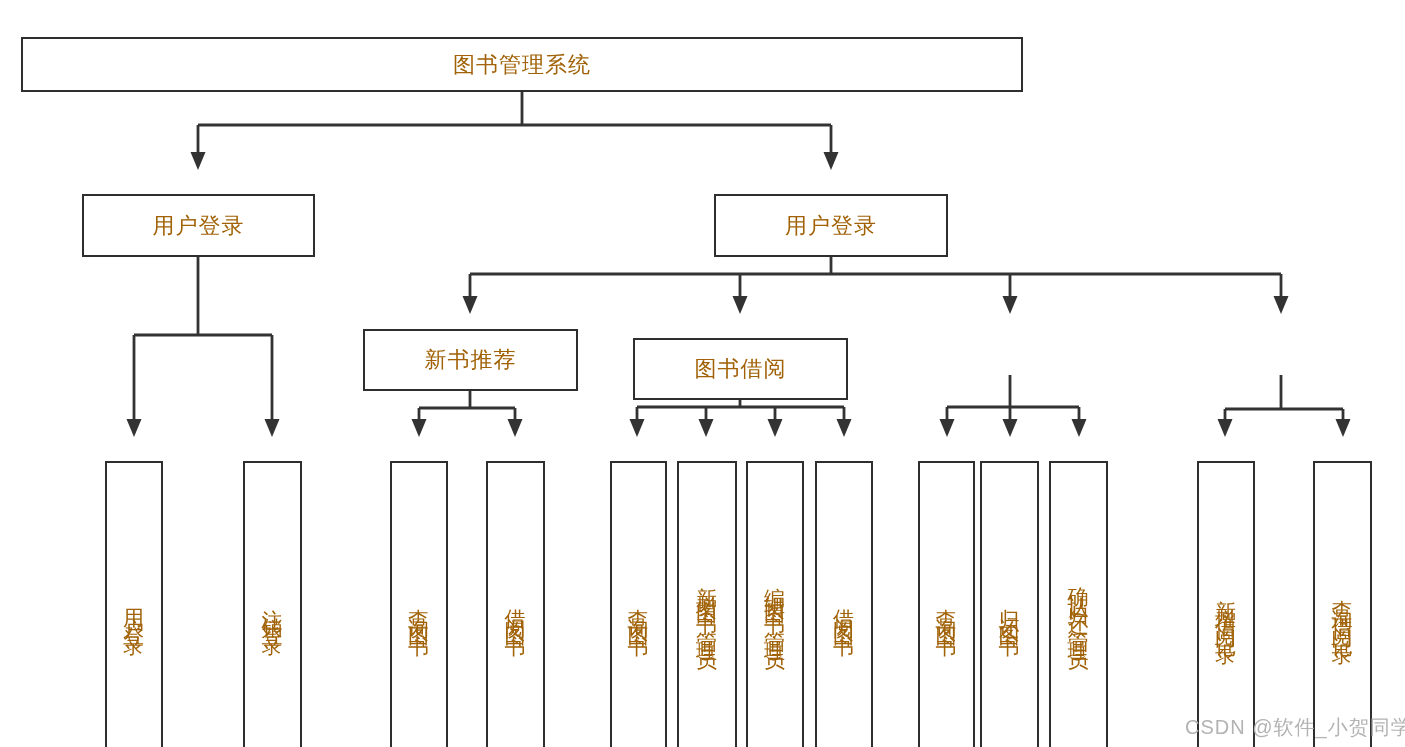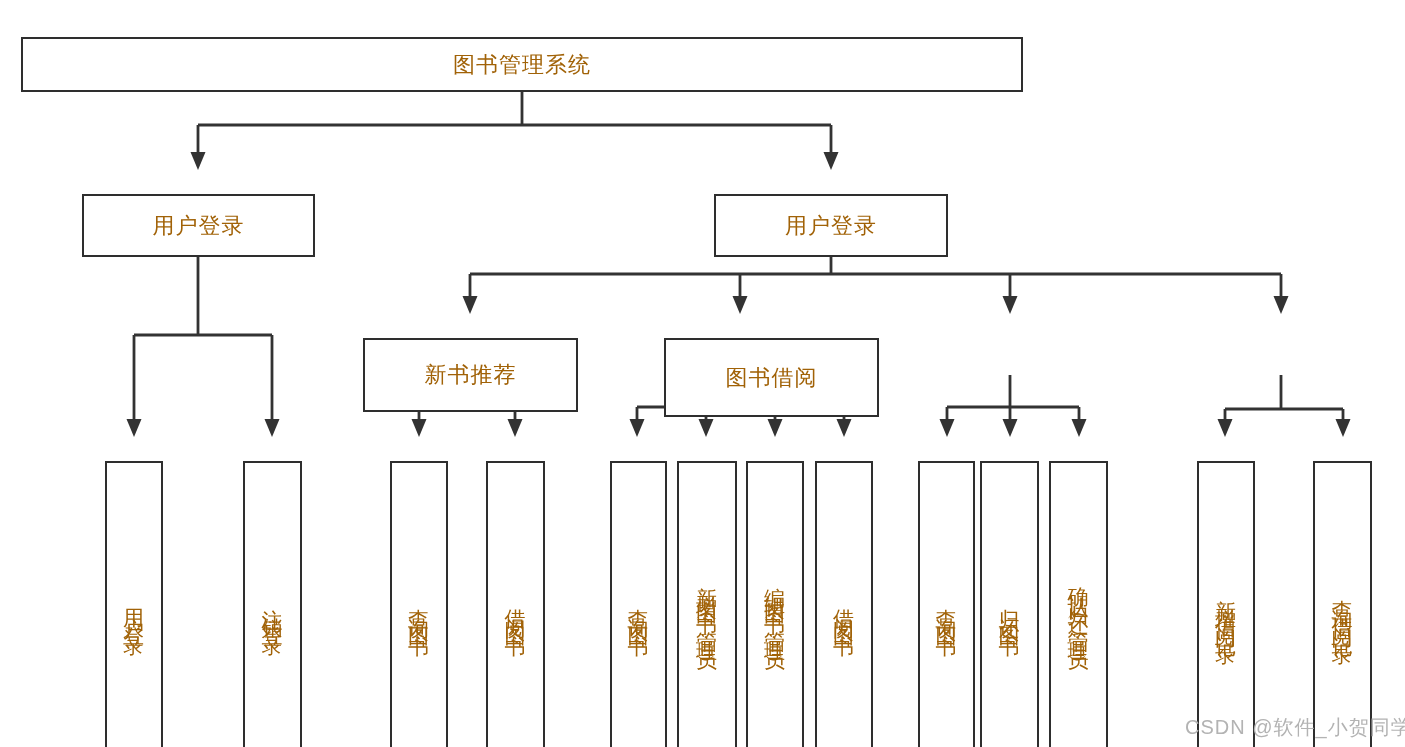--- a/index.html
+++ b/index.html
@@ -116,24 +116,24 @@
     <span class="h-label">图书管理系统</span>
   </div>
 
   <div class="node" style="left:82px;top:170px;width:233px;height:63px">
     <span class="h-label">用户登录</span>
   </div>
   <div class="node" style="left:714px;top:170px;width:234px;height:63px">
     <span class="h-label">用户登录</span>
   </div>
 
-  <div class="node" style="left:363px;top:314px;width:215px;height:74px">
+  <div class="node" style="left:363px;top:305px;width:215px;height:62px">
     <span class="h-label">新书推荐</span>
   </div>
-  <div class="node" style="left:664px;top:314px;width:215px;height:79px">
+  <div class="node" style="left:633px;top:314px;width:215px;height:62px">
     <span class="h-label">图书借阅</span>
   </div>
 
   <div class="node" style="left:105px;top:437px;width:58px;height:298px">
     <span class="v-label">用户登录</span>
   </div>
   <div class="node" style="left:243px;top:437px;width:59px;height:298px">
     <span class="v-label">注销登录</span>
   </div>
 

